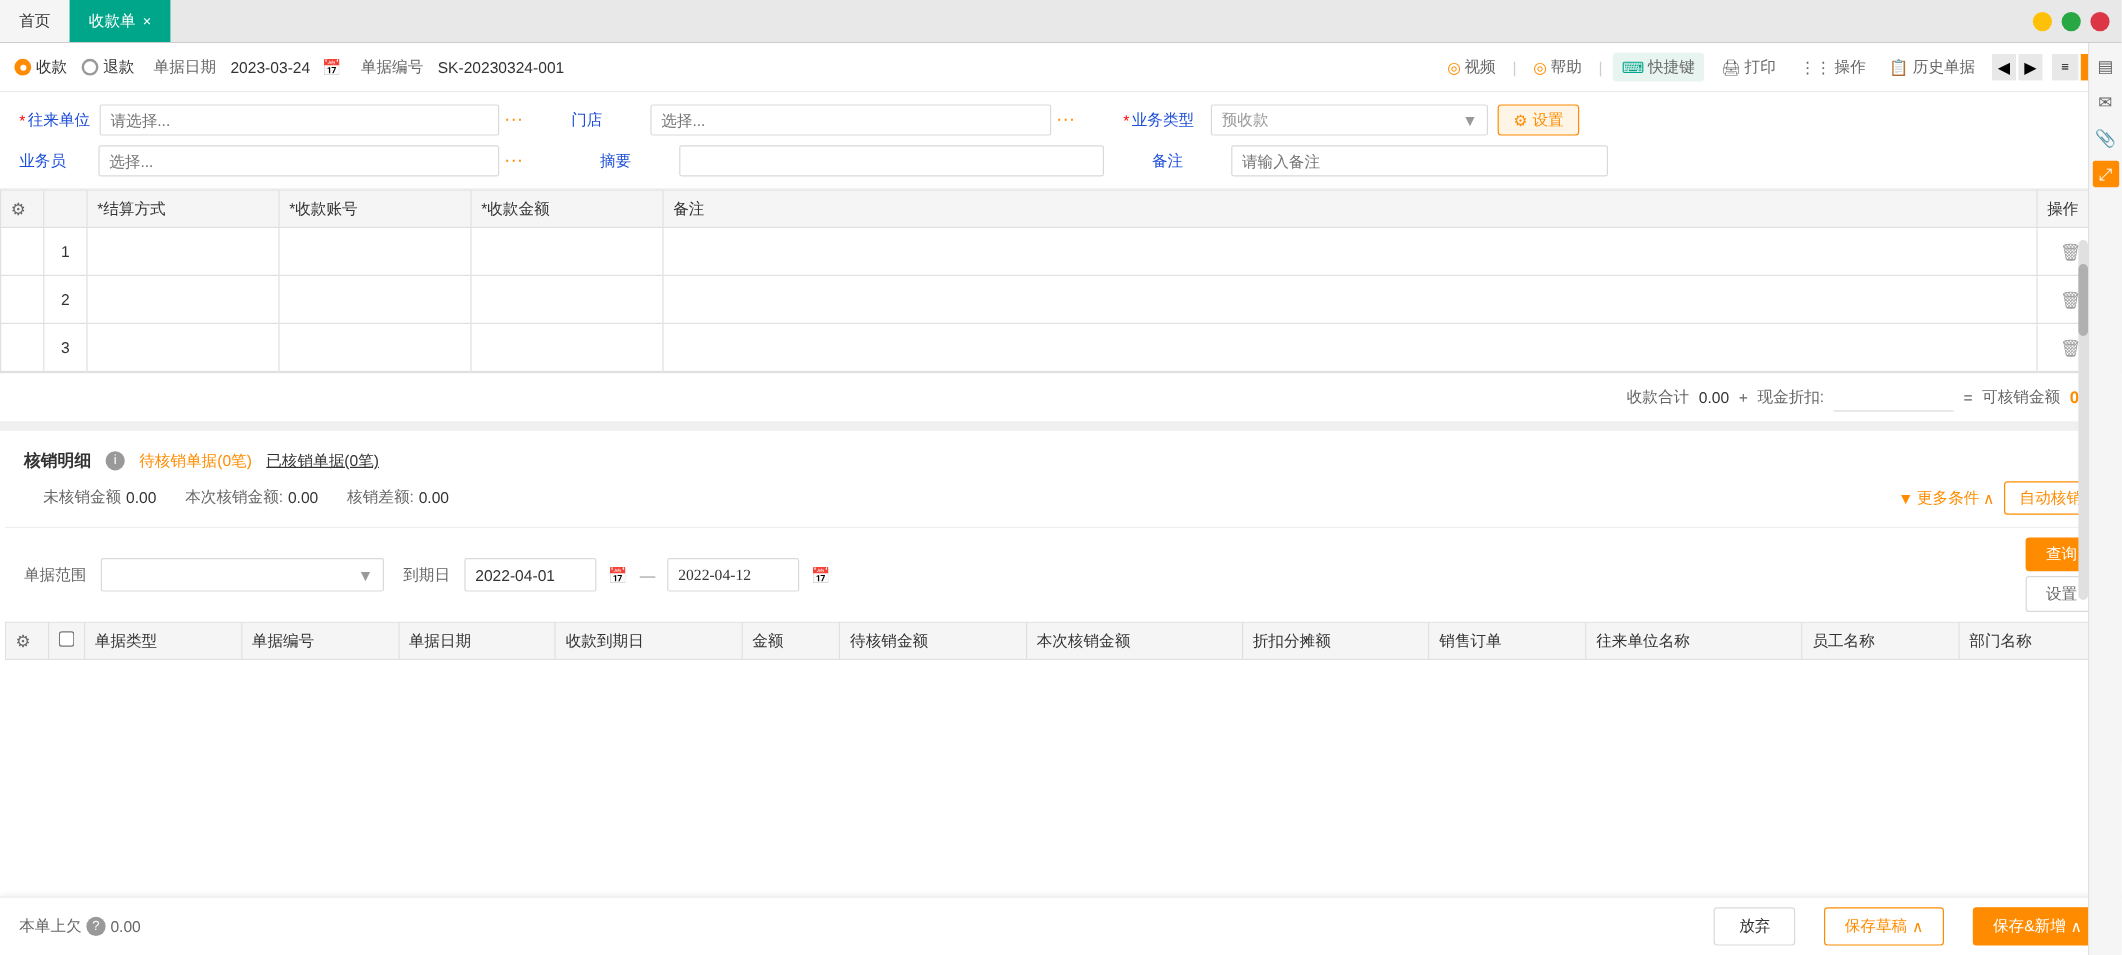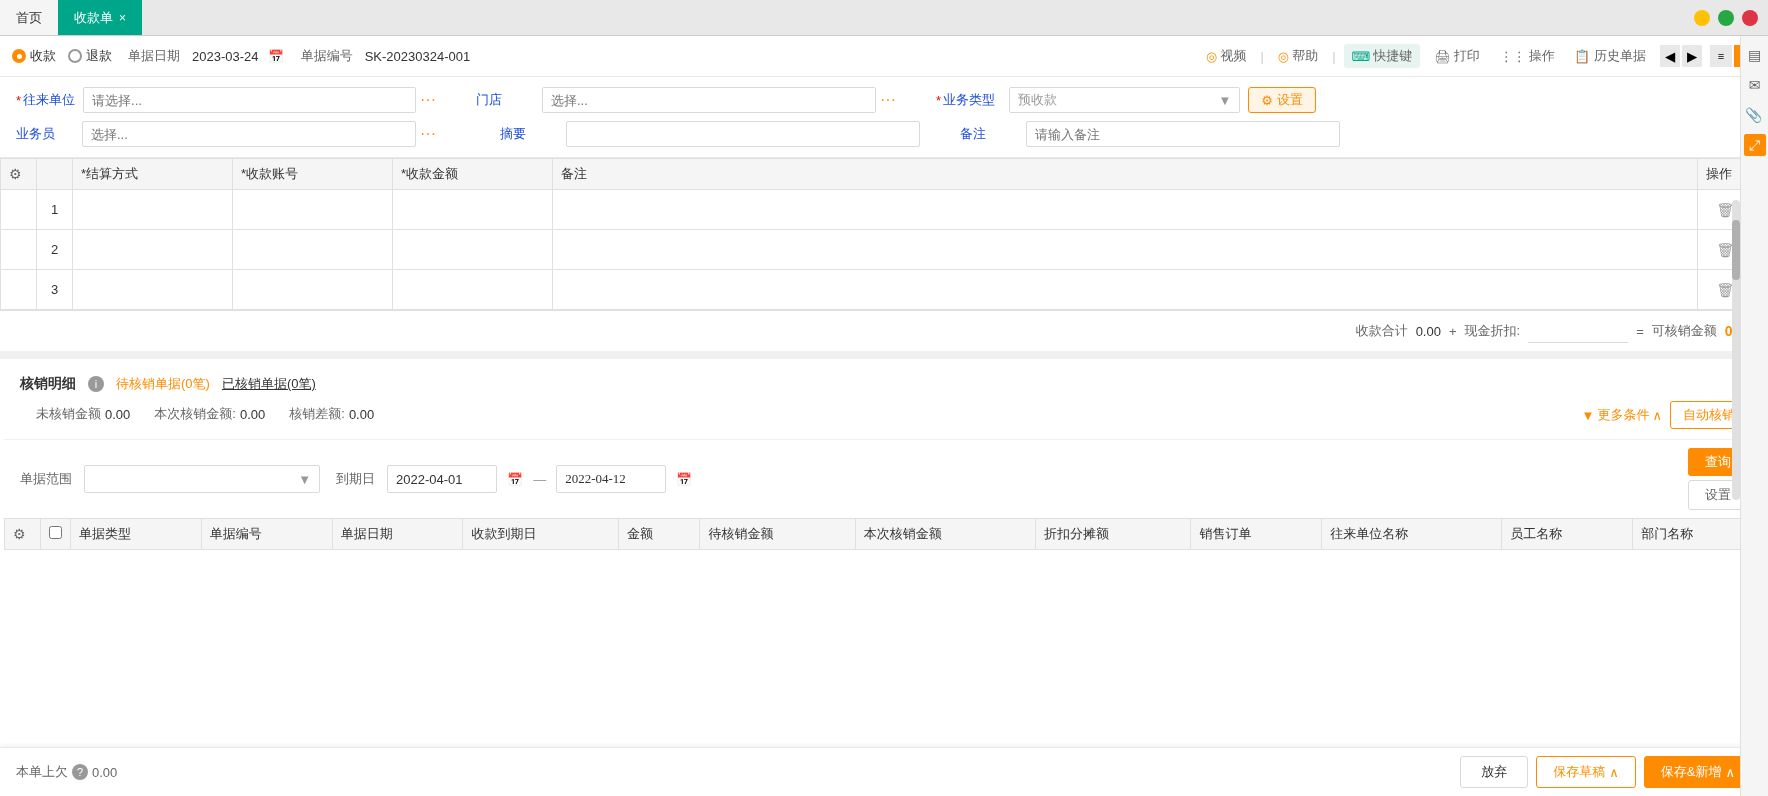--- a/index.html
+++ b/index.html
@@ -204,21 +204,21 @@
     
     .bottom-bar {
       display: flex; align-items: center;
       padding: 8px 16px;
       background: #fff; border-top: 1px solid #e8e8e8;
       position: fixed; bottom: 0; width: 100%;
       box-shadow: 0 -2px 4px rgba(0,0,0,0.05);
     }
     .bottom-info { display: flex; align-items: center; gap: 4px; font-size: 13px; color: #666; }
     .bottom-spacer { flex: 1; }
-    .bottom-btns { display: flex; gap: 8px; }
+    .bottom-btns { display: flex; gap: 24px; }
     .btn-abandon {
       background: #fff; border: 1px solid #d9d9d9; color: #333;
       padding: 6px 20px; border-radius: 3px; cursor: pointer; font-size: 13px;
     }
     .btn-save-draft {
       background: #fff; border: 1px solid #ff8c00; color: #ff8c00;
       padding: 6px 16px; border-radius: 3px; cursor: pointer; font-size: 13px;
       display: flex; align-items: center; gap: 4px;
     }
     .btn-save-new {

